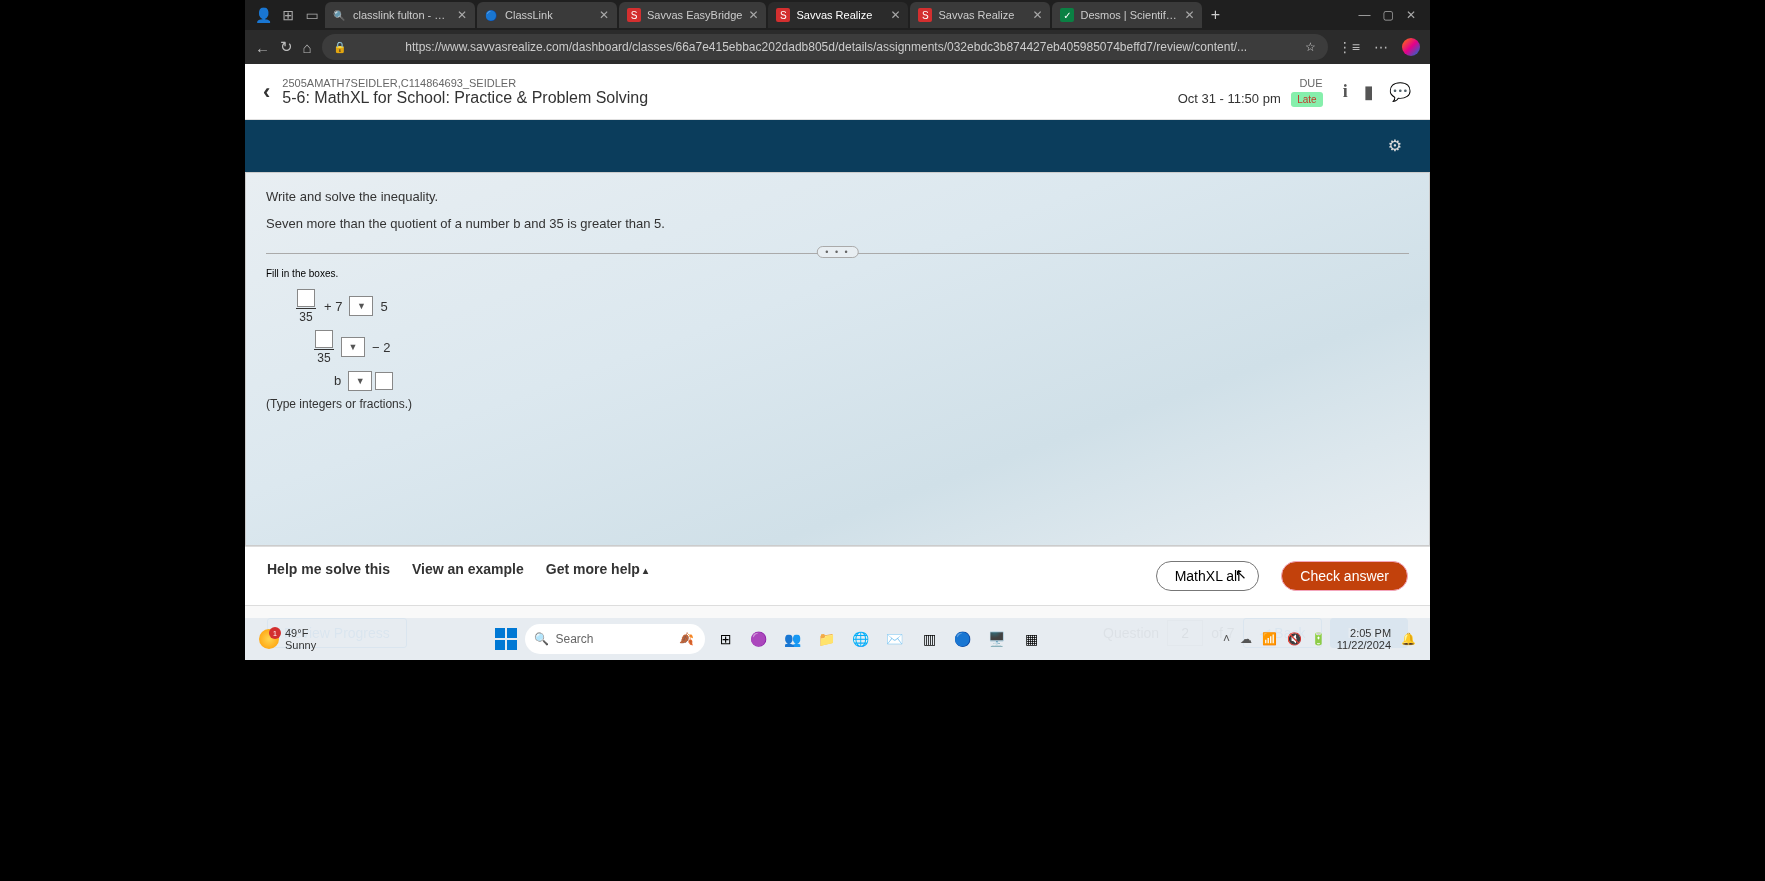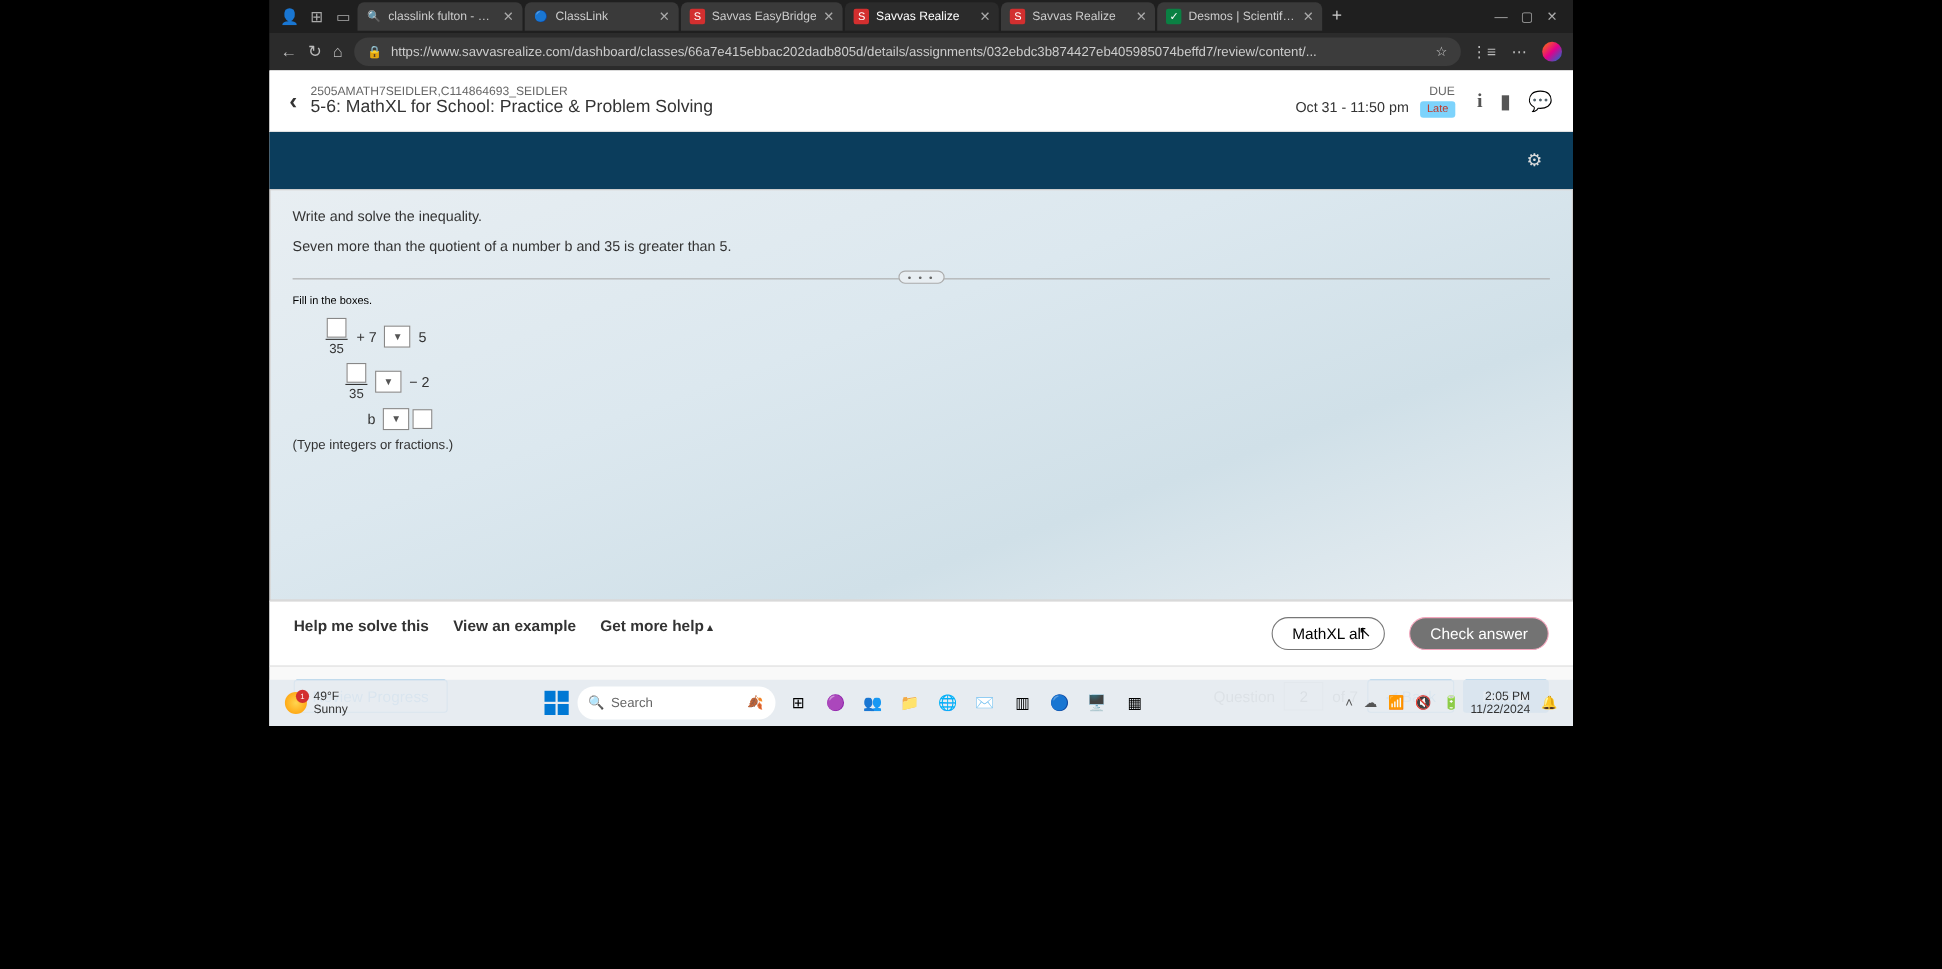--- a/index.html
+++ b/index.html
@@ -15,35 +15,35 @@
 .tab .label { flex: 1; white-space: nowrap; overflow: hidden; text-overflow: ellipsis; }
 .tab .close { color: #aaa; font-size: 12px; }
 .win-controls { margin-left: auto; display: flex; gap: 12px; color: #aaa; padding: 0 6px; }
 .win-controls span { cursor: pointer; font-size: 12px; }
 
 
 .addr-bar { height: 34px; background: #2b2b2b; display: flex; align-items: center; padding: 0 10px; gap: 10px; }
 .nav-icon { color: #bbb; font-size: 15px; cursor: pointer; }
 .url-field { flex: 1; background: #3c3c3c; border-radius: 16px; height: 26px; display: flex; align-items: center; padding: 0 12px; color: #ccc; font-size: 12px; gap: 8px; }
 .url-field .lock { font-size: 11px; }
-.url-text { flex: 1; white-space: nowrap; overflow: hidden; text-overflow: ellipsis; }
+.url-text { flex: 1; white-space: nowrap; overflow: hidden; text-overflow: ellipsis; text-align: center; }
 .addr-icons { display: flex; gap: 14px; color: #bbb; font-size: 14px; align-items: center; }
 .copilot-dot { width: 18px; height: 18px; border-radius: 50%; background: linear-gradient(135deg,#ff7a00,#e2008b,#0078d4); }
 
 
 .page { background: #f4f4f4; height: calc(100% - 64px); display: flex; flex-direction: column; }
 .pg-header { height: 56px; background: #fff; border-bottom: 1px solid #e0e0e0; display: flex; align-items: center; padding: 0 18px; }
 .back-chev { font-size: 22px; color: #333; cursor: pointer; margin-right: 12px; font-weight: bold; }
 .titles { flex: 1; }
 .breadcrumb-txt { font-size: 11px; color: #666; }
 .assignment-title { font-size: 16px; color: #333; }
 .due-block { text-align: left; margin-right: 20px; }
 .due-label { font-size: 11px; color: #666; text-align: right; }
 .due-date { font-size: 13px; color: #333; }
-.late-badge { background: #7dd3fc; color: #c0392b; font-size: 10px; padding: 2px 6px; border-radius: 3px; margin-left: 6px; }
+.late-badge { background: #86efac; color: #c0392b; font-size: 10px; padding: 2px 6px; border-radius: 3px; margin-left: 6px; }
 .hdr-icons { display: flex; gap: 16px; color: #555; font-size: 18px; }
 
 
 .banner { height: 52px; background: #0b3d5c; position: relative; }
 .banner .gear { position: absolute; right: 28px; top: 16px; color: #ddd; font-size: 16px; cursor: pointer; }
 
 
 .question-wrap { flex: 1; background: linear-gradient(160deg, #e8eef2 0%, #dce8ef 40%, #d0e0e8 70%, #e8eef2 100%); padding: 14px 20px; overflow: auto; position: relative; border: 1px solid #ccc; margin: 0; }
 .q-text { font-size: 13px; color: #333; line-height: 1.6; }
 .q-text p { margin-bottom: 6px; }
@@ -59,21 +59,21 @@
 .op-txt { margin: 0 4px; }
 .drop-box { width: 24px; height: 20px; border: 1px solid #888; background: #fff; display: inline-flex; align-items: center; justify-content: center; font-size: 9px; color: #555; cursor: pointer; margin: 0 3px; }
 .note { font-size: 12px; color: #333; margin-top: 4px; }
 
 
 .help-row { background: #fff; border-top: 1px solid #ddd; padding: 14px 22px; display: flex; align-items: flex-start; gap: 22px; }
 .help-btn { color: #333; font-size: 14px; font-weight: 600; cursor: pointer; }
 .help-btn .caret { font-size: 10px; margin-left: 3px; }
 .spacer { flex: 1; }
 .pill-btn { border: 1px solid #777; border-radius: 18px; padding: 6px 18px; font-size: 14px; cursor: pointer; background: transparent; }
-.pill-btn.check { background: #737373; border-color: #f4a6bd; color: #fff; }
+.pill-btn.check { background: #c2410c; border-color: #f4a6bd; color: #fff; }
 
 
 .footer-nav { background: #f9f9f9; border-top: 1px solid #ddd; padding: 12px 22px; display: flex; align-items: center; }
 .review-btn { border: 1px solid #0077cc; color: #0077cc; background: #fff; padding: 6px 16px; font-size: 14px; border-radius: 3px; cursor: pointer; }
 .q-nav { display: flex; align-items: center; gap: 8px; font-size: 14px; color: #333; }
 .q-input { width: 36px; height: 26px; border: 1px solid #aaa; text-align: center; font-size: 14px; }
 .nav-btn { border: 1px solid #0077cc; color: #0077cc; padding: 6px 16px; font-size: 14px; border-radius: 3px; cursor: pointer; background: #fff; display: flex; align-items: center; gap: 4px; }
 .nav-btn.primary { background: #0077cc; color: #fff; }
 
 

